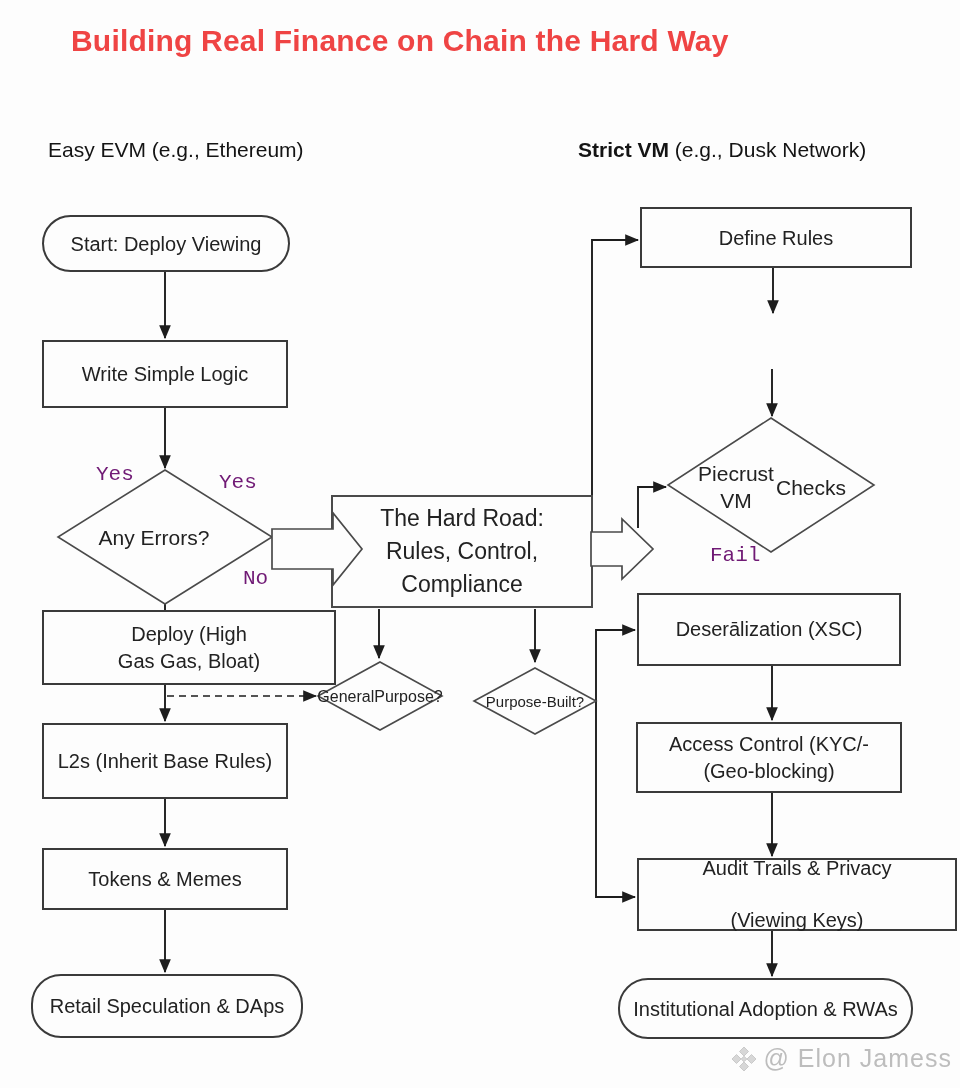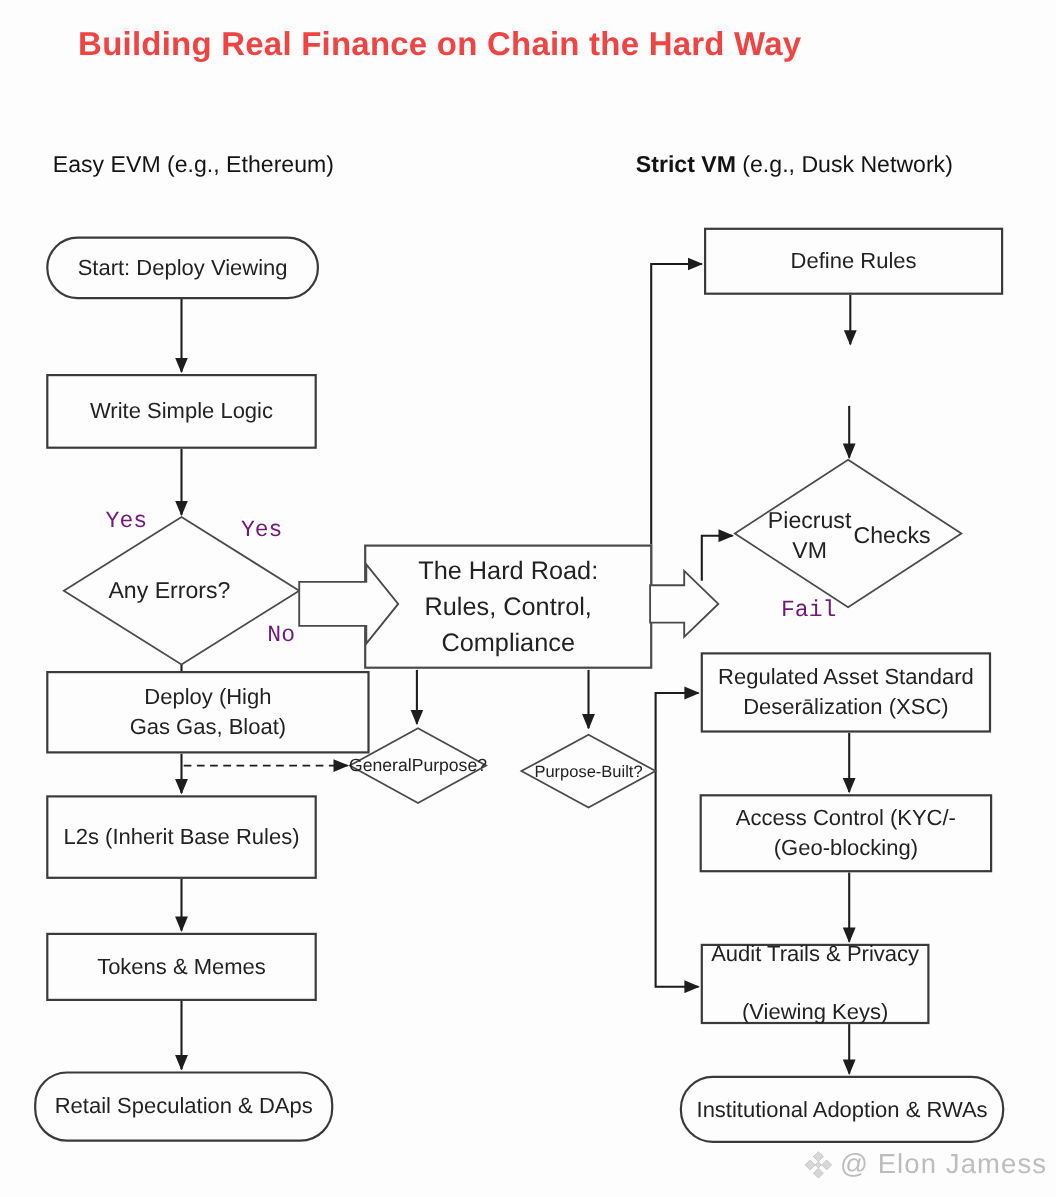--- a/index.html
+++ b/index.html
@@ -121,28 +121,27 @@
   <div class="node" id="hardroad-box">
     <span>The Hard Road:</span>
     <span>Rules, Control,</span>
     <span>Compliance</span>
   </div>
 
   <div class="node" style="left:640px;top:207px;width:272px;height:61px;">
     <span>Define Rules</span>
   </div>
   <div class="node" style="left:637px;top:593px;width:264px;height:73px;line-height:27px;">
-    <span>Regulated Asset Standard</span>
     <span>Deserālization (XSC)</span>
   </div>
   <div class="node" style="left:636px;top:722px;width:266px;height:71px;line-height:27px;">
     <span>Access Control (KYC/-</span>
     <span>(Geo-blocking)</span>
   </div>
-  <div class="node thick" style="left:637px;top:858px;width:208px;height:73px;line-height:27px;gap:25px;">
+  <div class="node thick" style="left:637px;top:858px;width:320px;height:73px;line-height:27px;gap:25px;">
     <span>Audit Trails &amp; Privacy</span>
     <span>(Viewing Keys)</span>
   </div>
   <div class="node pill" style="left:618px;top:978px;width:295px;height:61px;">
     <span>Institutional Adoption &amp; RWAs</span>
   </div>
 
   <svg id="blockarrow-layer" class="layer" width="960" height="1088" viewBox="0 0 960 1088">
     <g fill="#fdfdfd" stroke="#4a4a4a" stroke-width="1.7">
       <polygon points="272,529 333,529 333,513 362,549 333,585 333,569 272,569"></polygon>

